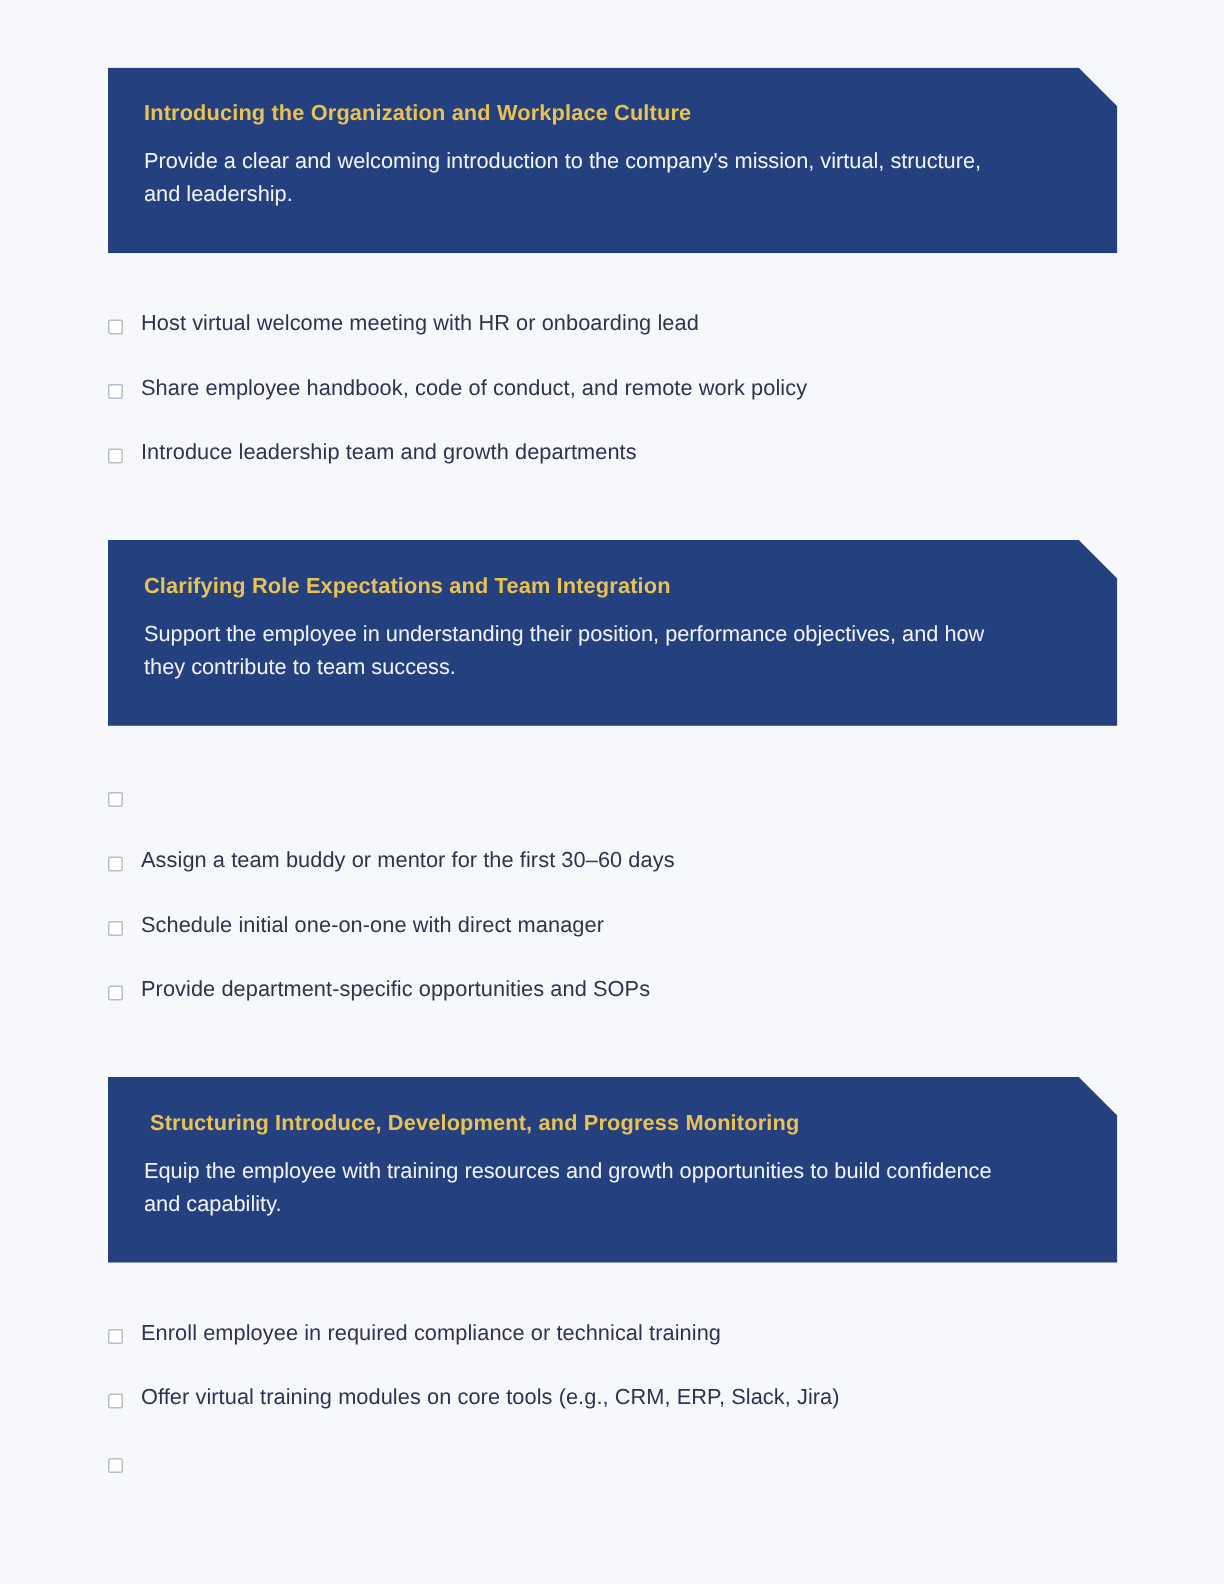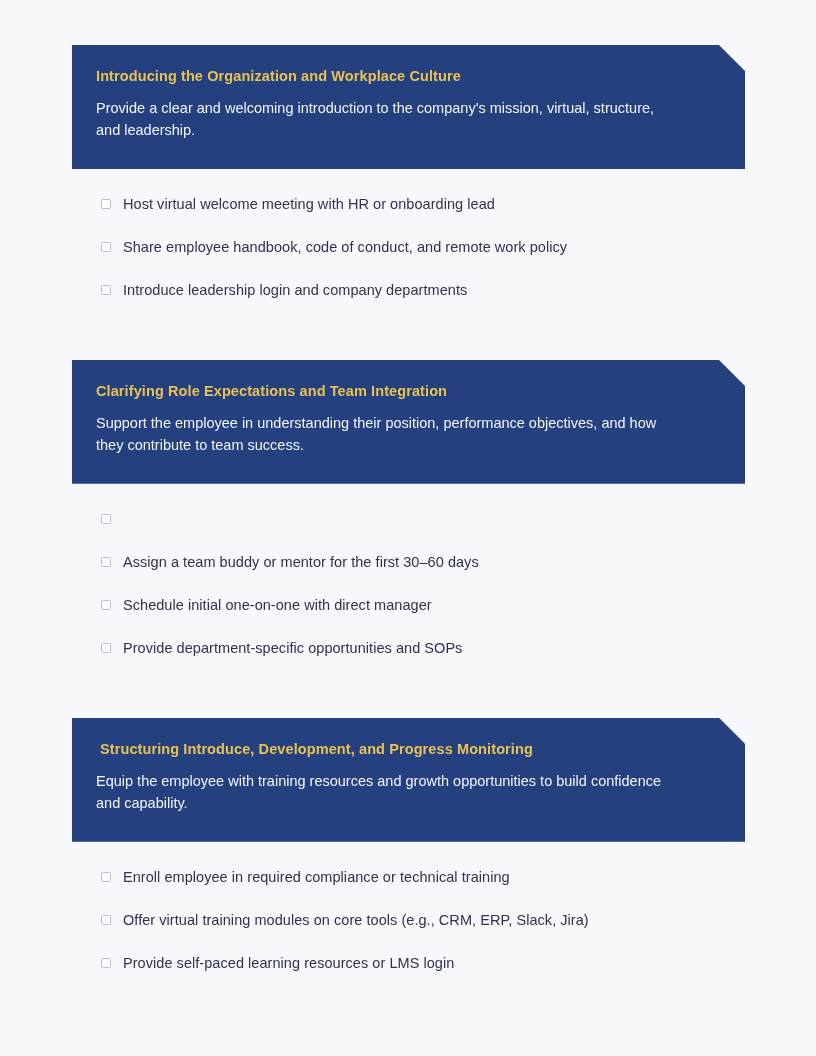--- a/index.html
+++ b/index.html
@@ -64,22 +64,22 @@
 
   
   .checklist {
     margin: 0;
     padding: 0;
     list-style: none;
   }
 
   .check-item {
     display: flex;
-    align-items: flex-start;
-    padding-left: 101px;
+    align-items: center;
+    padding-left: 72px;
     padding-right: 40px;
     min-height: 43px;
   }
 
   .checkbox {
     flex: 0 0 auto;
     width: 10px;
     height: 10px;
     border: 1px solid #b9bdce;
     border-radius: 1.5px;
@@ -116,21 +116,21 @@
       <li class="check-item">
         <span class="checkbox"></span>
         <span class="check-label">Host virtual welcome meeting with HR or onboarding lead</span>
       </li>
       <li class="check-item">
         <span class="checkbox"></span>
         <span class="check-label">Share employee handbook, code of conduct, and remote work policy</span>
       </li>
       <li class="check-item">
         <span class="checkbox"></span>
-        <span class="check-label">Introduce leadership login and company departments</span>
+        <span class="check-label">Introduce leadership team and growth departments</span>
       </li>
     </ul>
   </div>
 
   <div class="gap-between-sections"></div>
 
   <div class="section">
     <div class="banner">
       <div class="banner-title">Clarifying Role Expectations and Team Integration</div>
       <div class="banner-desc">Support the employee in understanding their position, performance objectives, and how they contribute to team success.</div>
@@ -167,18 +167,17 @@
       <li class="check-item">
         <span class="checkbox"></span>
         <span class="check-label">Enroll employee in required compliance or technical training</span>
       </li>
       <li class="check-item">
         <span class="checkbox"></span>
         <span class="check-label">Offer virtual training modules on core tools (e.g., CRM, ERP, Slack, Jira)</span>
       </li>
       <li class="check-item">
         <span class="checkbox"></span>
-        <span class="check-label">Provide self-paced learning resources or LMS login</span>
       </li>
     </ul>
   </div>
 
 </div>
 
 </body></html>

